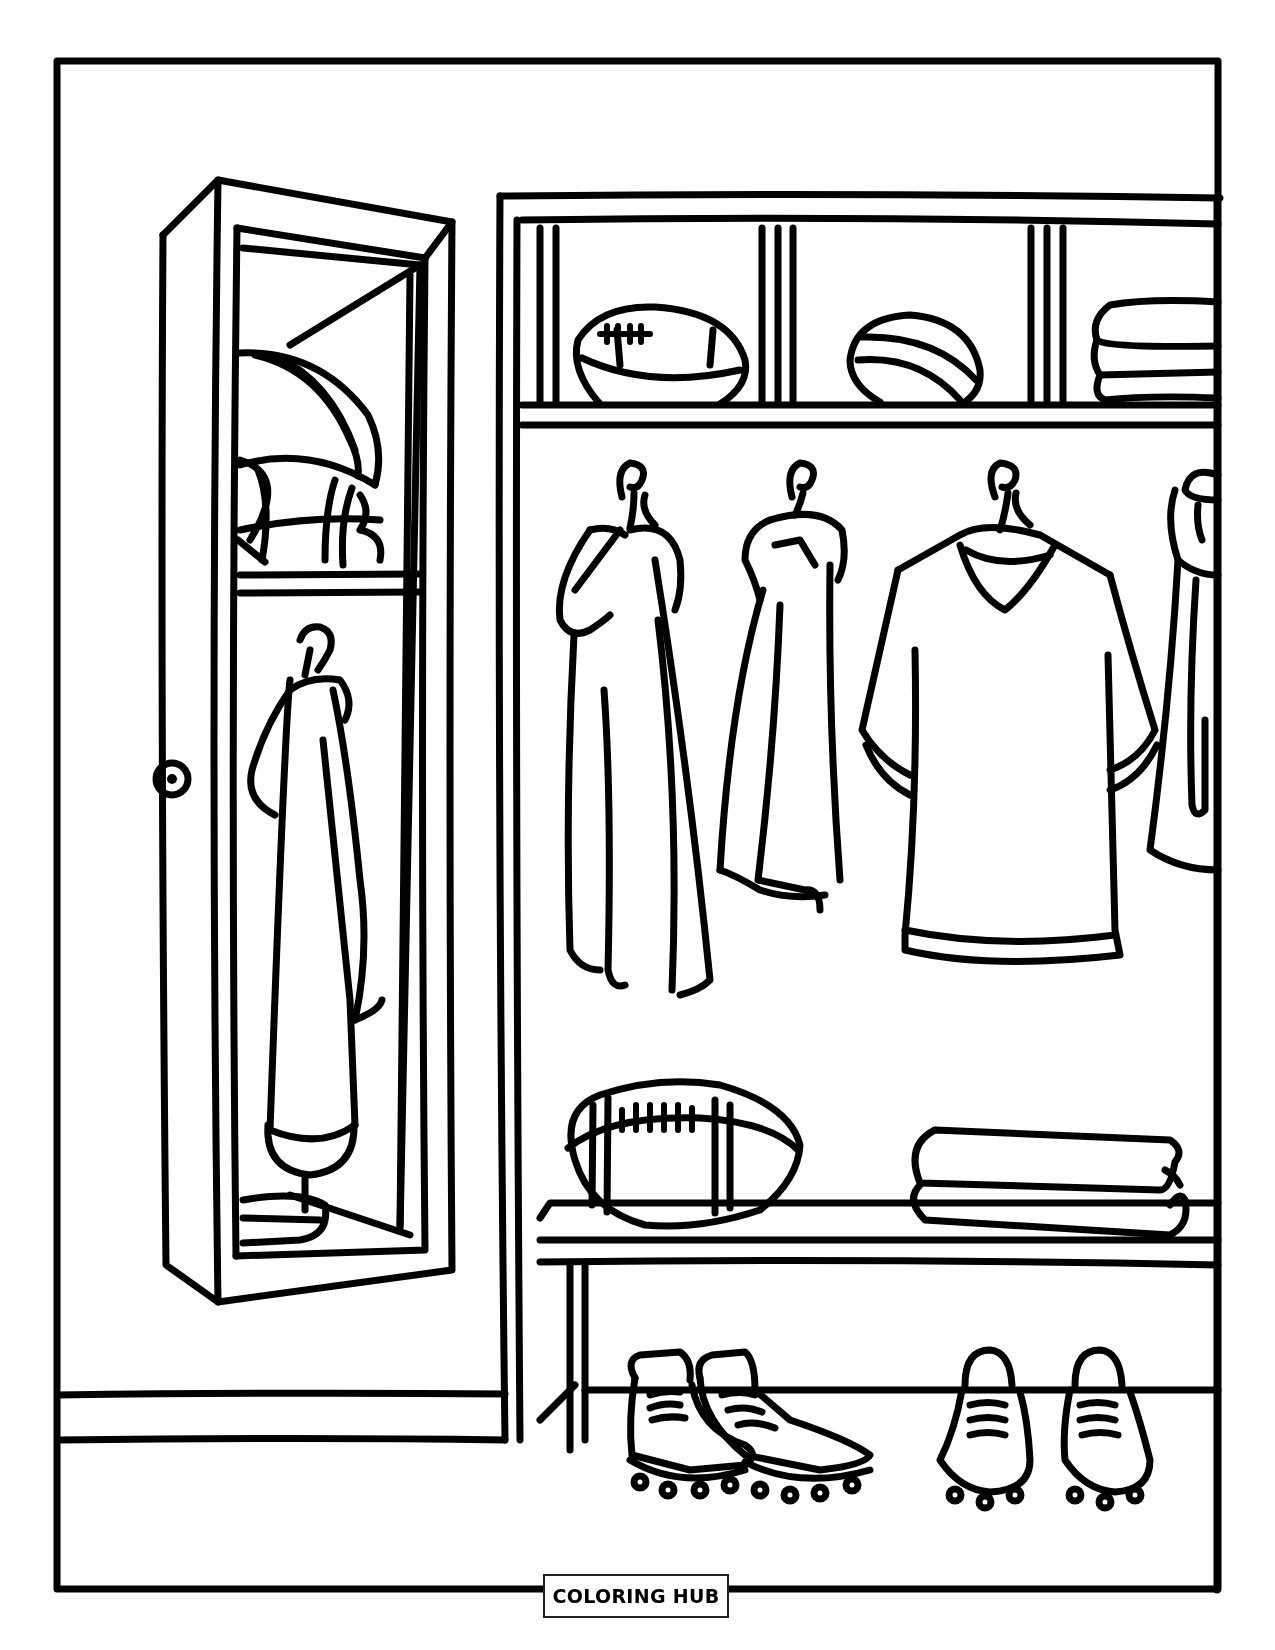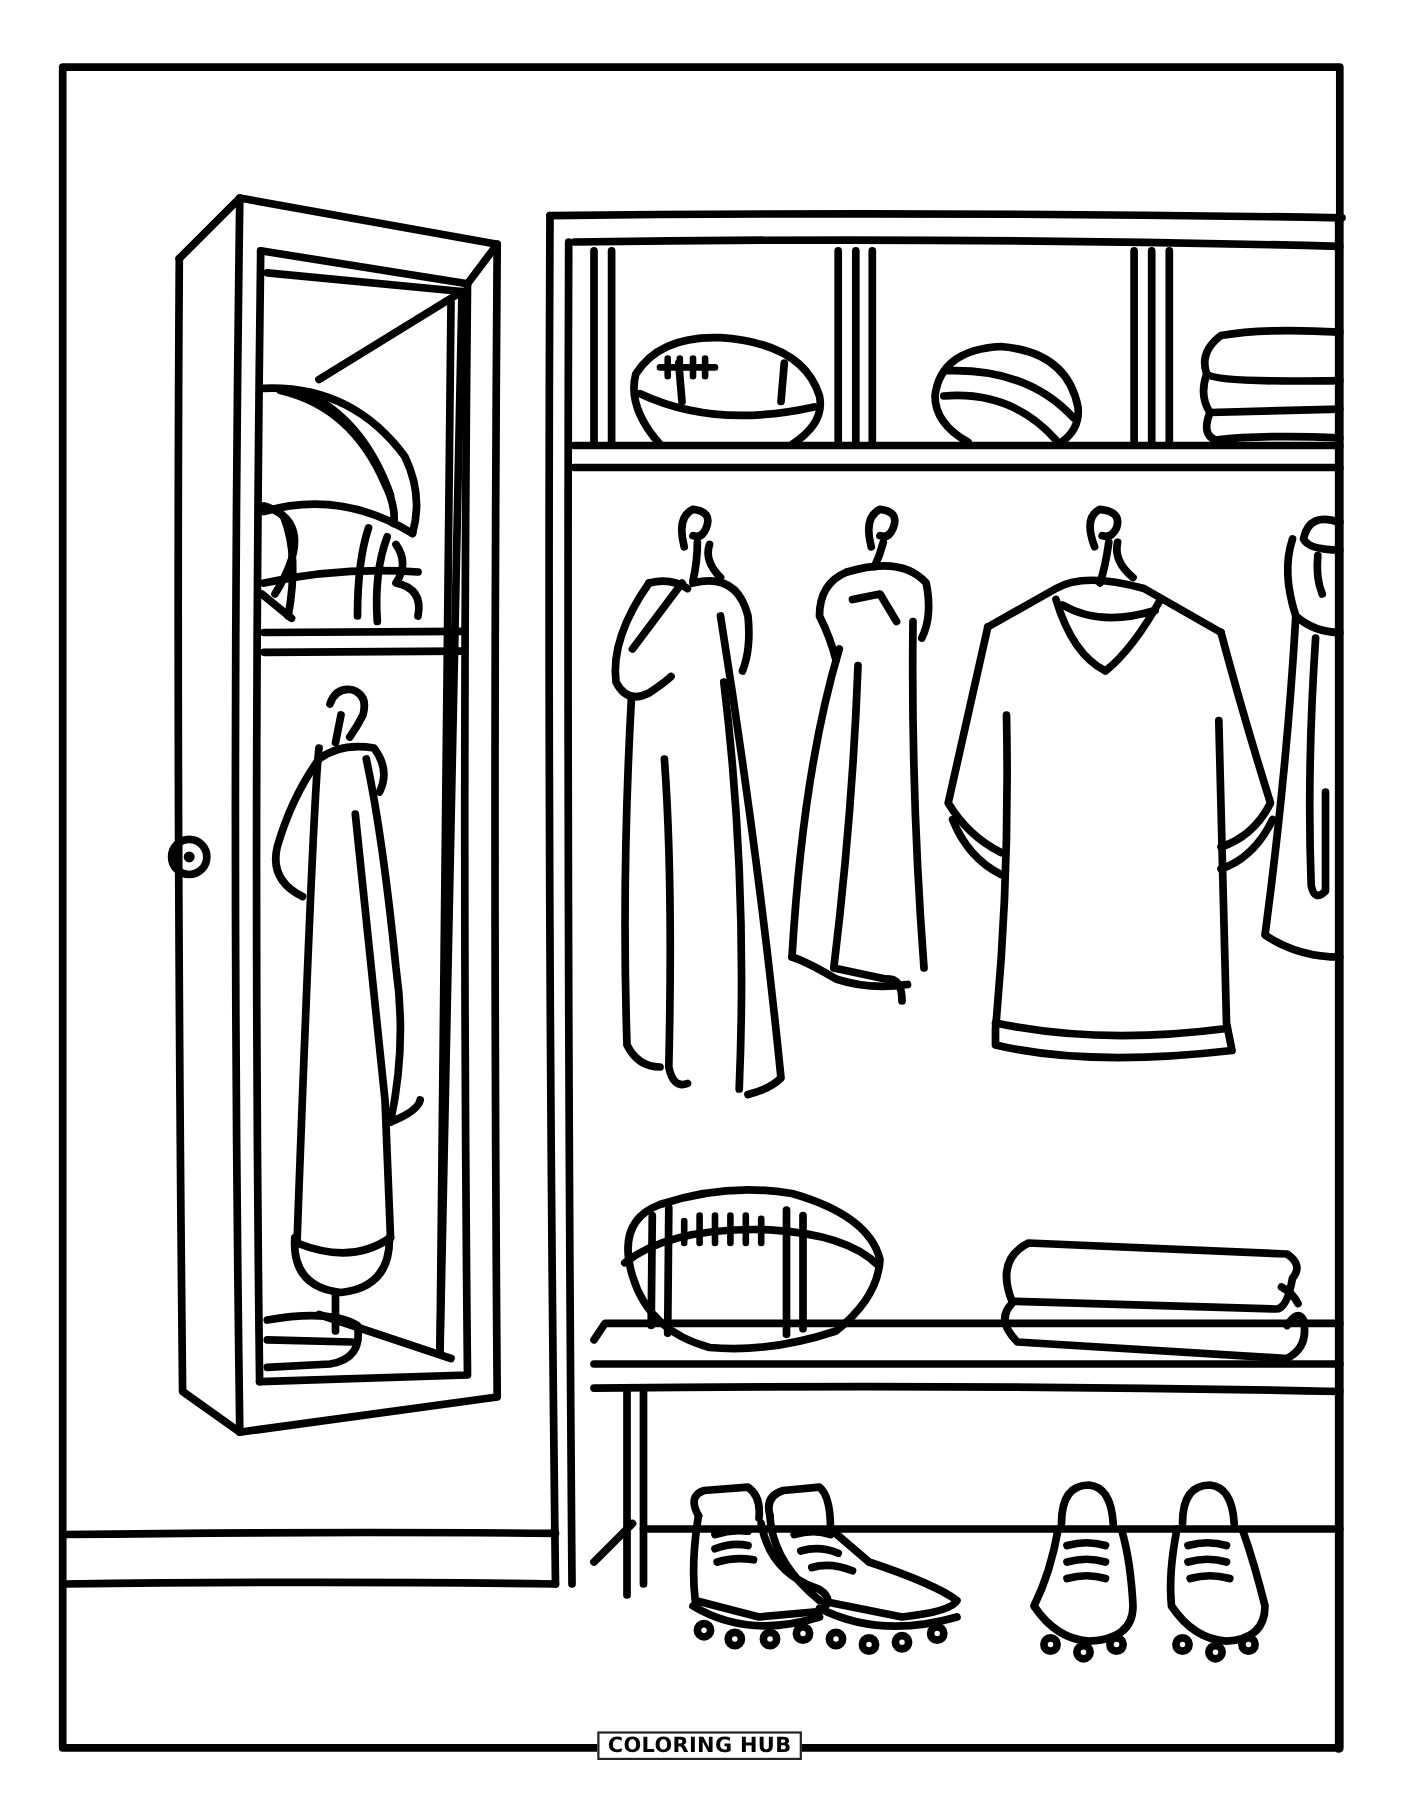--- a/index.html
+++ b/index.html
@@ -3,21 +3,21 @@
 <meta charset="utf-8">
 <style>
   html, body { margin: 0; padding: 0; background: #ffffff; }
   body { width: 1275px; height: 1650px; position: relative; overflow: hidden; font-family: "DejaVu Sans", sans-serif; }
   .page { position: absolute; left: 0; top: 0; width: 1275px; height: 1650px; }
   svg.art { position: absolute; left: 0; top: 0; }
   svg.art .s { fill: none; stroke: #000; stroke-width: 7; stroke-linecap: round; stroke-linejoin: round; }
   svg.art .t { fill: none; stroke: #000; stroke-width: 6; stroke-linecap: round; stroke-linejoin: round; }
   svg.art .f { fill: #000; stroke: none; }
   .watermark {
-    position: absolute; left: 543px; top: 1574px; width: 186px; height: 26px;
+    position: absolute; left: 543px; top: 1574px; width: 186px; height: 44px;
     background: #fff; border: 2px solid #222; box-sizing: border-box;
     display: flex; align-items: center; justify-content: center;
     font-family: "DejaVu Sans", sans-serif; font-weight: bold; font-size: 19px; color: #000; letter-spacing: 0.3px;
   }
 </style>
 </head>
 <body>
 
 <div class="page">
   <svg class="art" width="1275" height="1650" viewBox="0 0 1275 1650">

